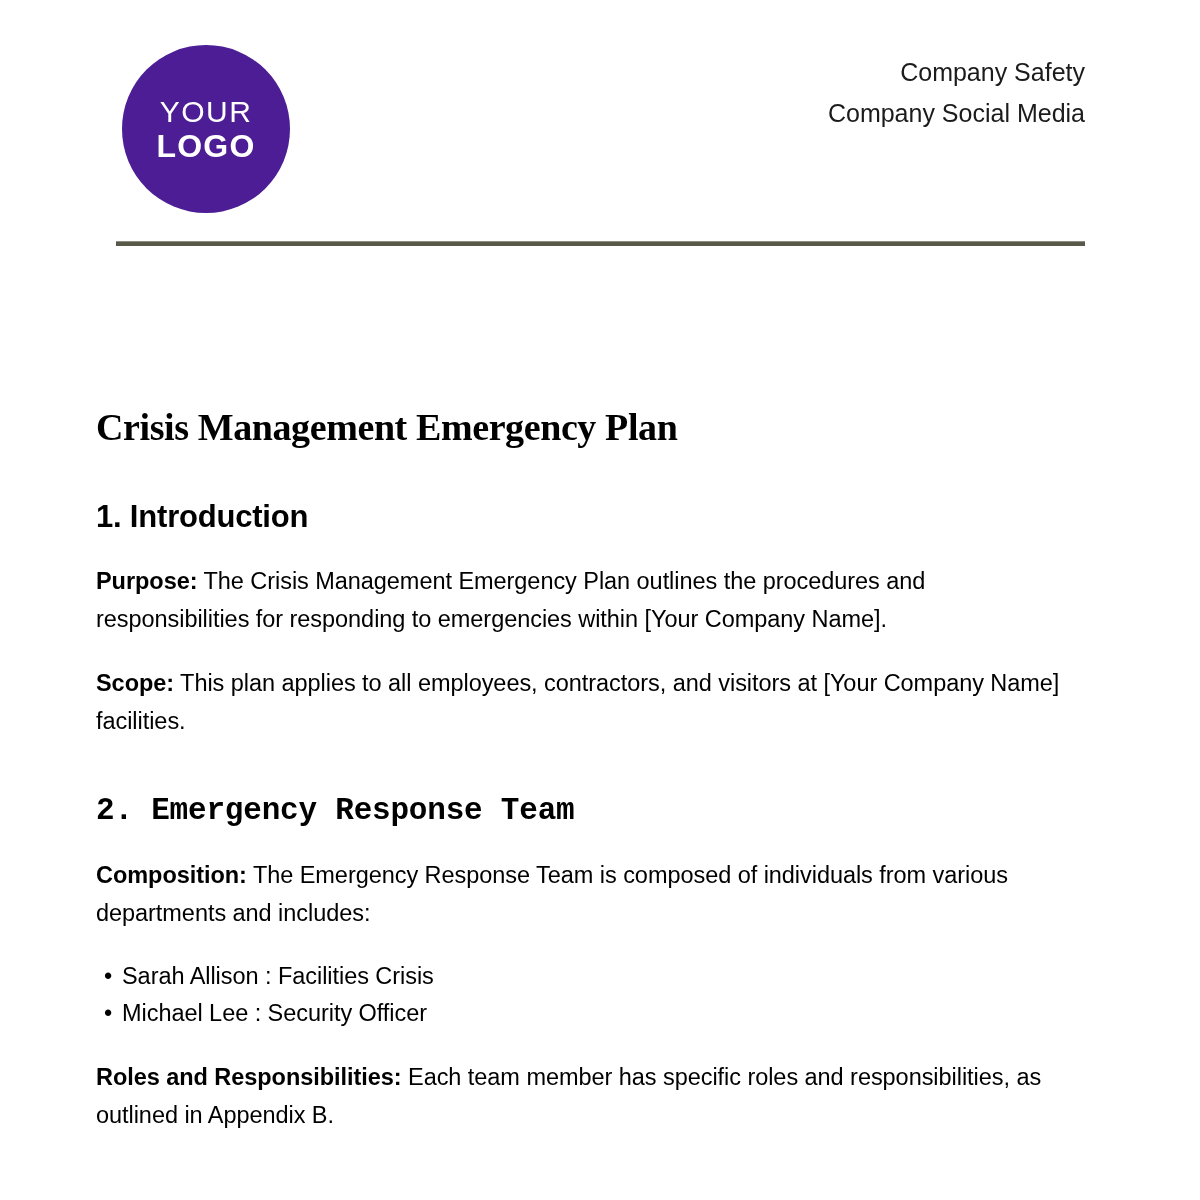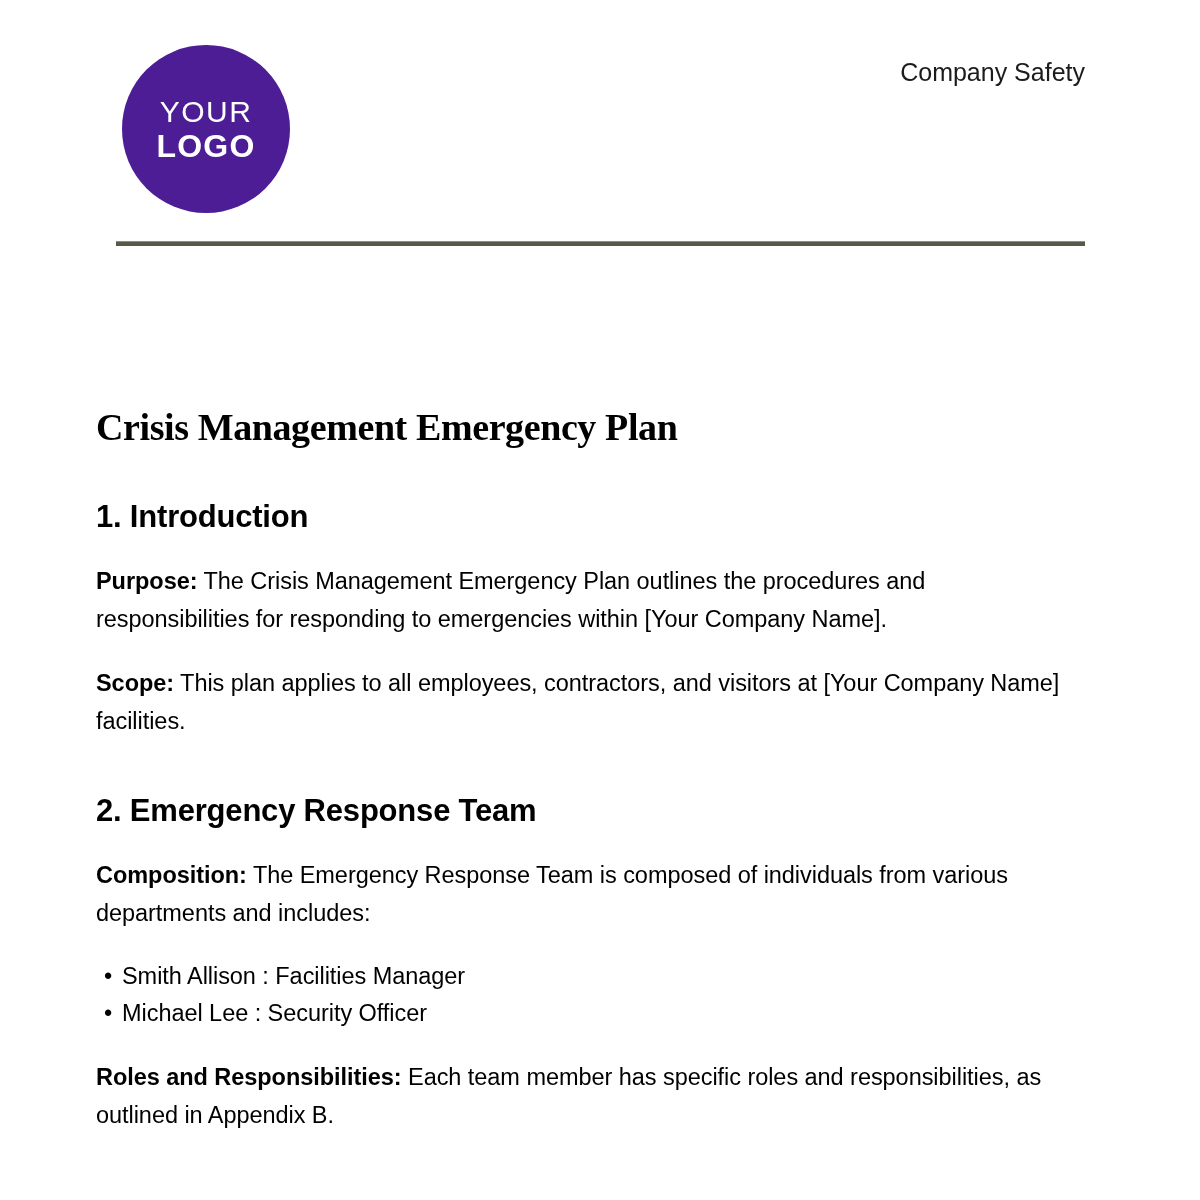--- a/index.html
+++ b/index.html
@@ -95,20 +95,21 @@
   }
   h2.section-heading {
     font-size: 31px;
     font-weight: 700;
     letter-spacing: -0.2px;
     line-height: 38px;
     margin: 0 0 26px 0;
   }
   .section-2-heading {
     margin-top: 52px !important;
+    font-family: Liberation Mono, monospace;
   }
   p.body-text {
     font-size: 23.5px;
     font-weight: 400;
     line-height: 38px;
     margin: 0 0 26px 0;
     letter-spacing: -0.05px;
   }
   p.body-text .lead {
     font-weight: 700;
@@ -141,20 +142,21 @@
 
   <div class="header">
 
     <div class="logo-circle">
       <span class="logo-line1">YOUR</span>
       <span class="logo-line2">LOGO</span>
     </div>
 
     <div class="contact-block">
       <div class="contact-line">Company Safety</div>
+      <div class="contact-line">Company Social Media</div>
     </div>
 
     <div class="divider"></div>
   </div>
 
   <div class="content">
 
     <h1 class="doc-title">Crisis Management Emergency Plan</h1>
 
     <h2 class="section-heading">1. Introduction</h2>
@@ -167,21 +169,21 @@
       <span class="lead">Scope:</span><span> This plan applies to all employees, contractors, and visitors at [Your Company Name] facilities.</span>
     </p>
 
     <h2 class="section-heading section-2-heading">2. Emergency Response Team</h2>
 
     <p class="body-text">
       <span class="lead">Composition:</span><span> The Emergency Response Team is composed of individuals from various departments and includes:</span>
     </p>
 
     <ul class="member-list">
-      <li>Smith Allison : Facilities Manager</li>
+      <li>Sarah Allison : Facilities Crisis</li>
       <li>Michael Lee : Security Officer</li>
     </ul>
 
     <p class="body-text">
       <span class="lead">Roles and Responsibilities:</span><span> Each team member has specific roles and responsibilities, as outlined in Appendix B.</span>
     </p>
 
   </div>
 </div>
 

